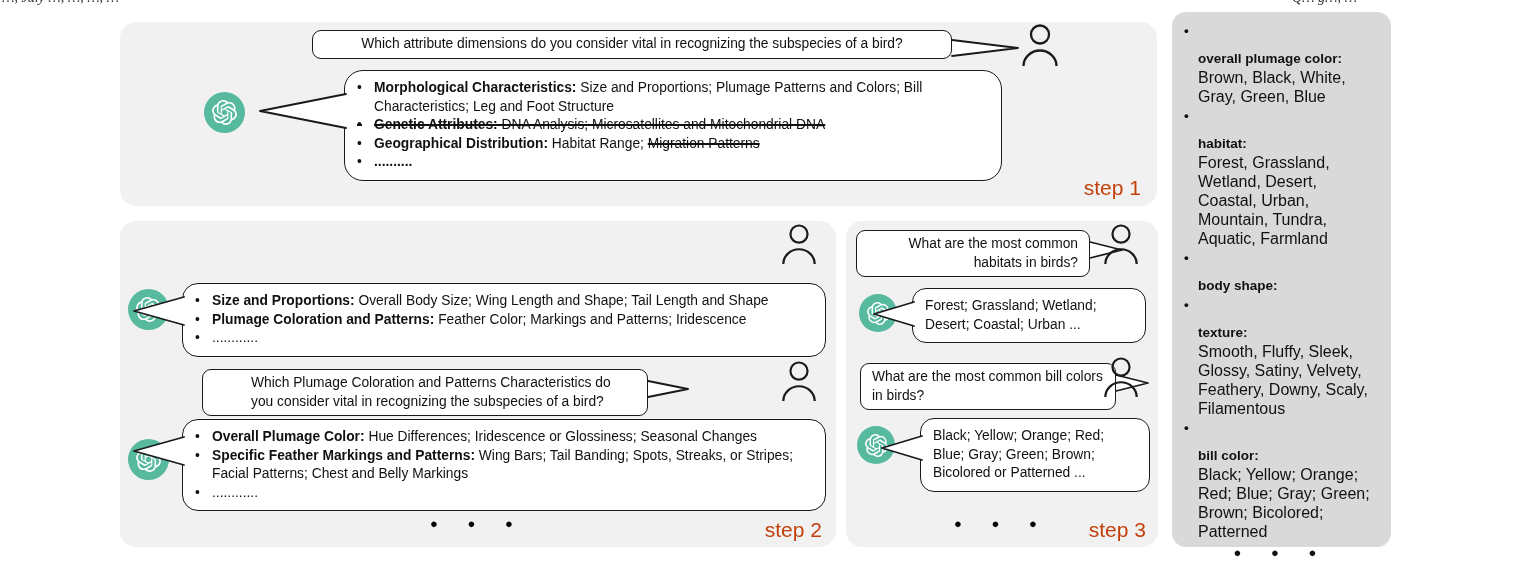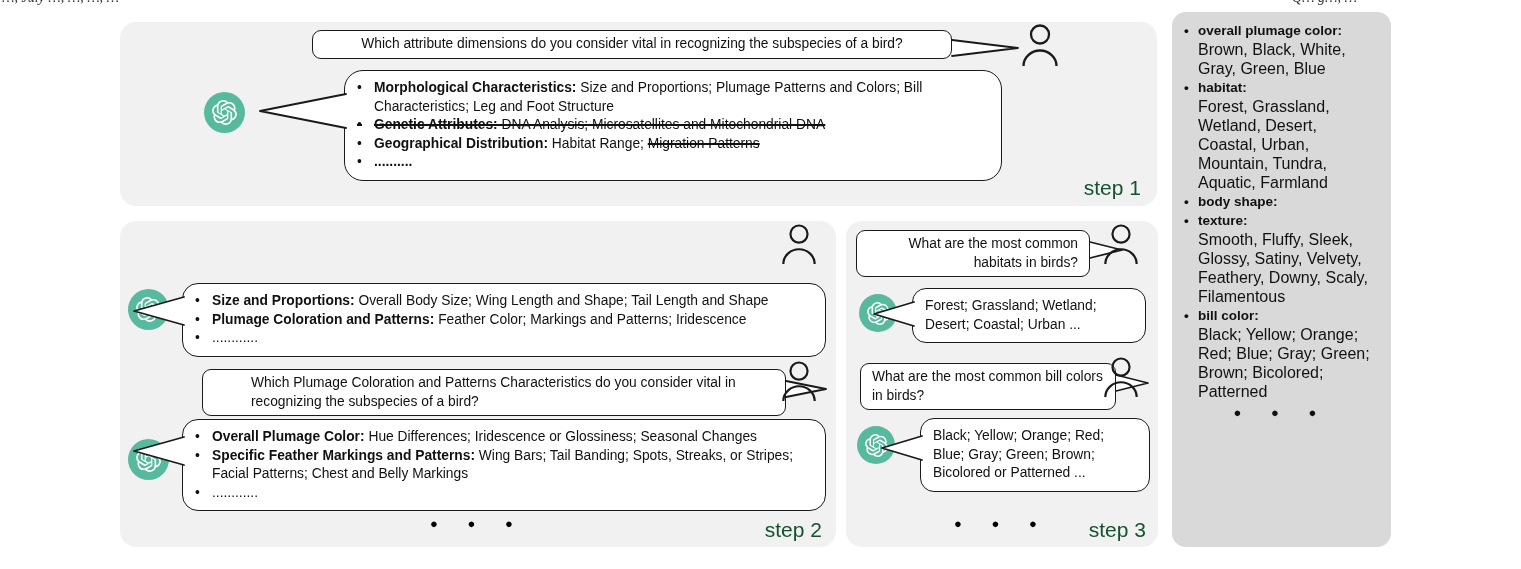--- a/index.html
+++ b/index.html
@@ -25,25 +25,25 @@
   .tail path { fill:#ffffff; stroke:#1a1a1a; stroke-width:1.8; stroke-linecap:round; stroke-linejoin:round; }
 
   .person { position:absolute; }
   .gpt {
     position:absolute; width:41px; height:41px; border-radius:50%;
     background:#57b99e; display:flex; align-items:center; justify-content:center;
   }
   .brow { display:flex; }
   .bdot { width:17px; flex:0 0 17px; }
   .btxt { flex:1; }
-  b { font-weight:bold; }
+  b { font-weight:bold;margin-top:28px; }
   .strike, .strike * { text-decoration:line-through; text-decoration-thickness:1.6px; }
   .stk { text-decoration:line-through; text-decoration-thickness:1.6px; }
 
-  .step-label { position:absolute; font-size:21px; color:#14532d; }
+  .step-label { position:absolute; font-size:21px; color:#c2410c; }
   .dots { position:absolute; font-size:13px; font-weight:bold; letter-spacing:13px; color:#000; white-space:nowrap; }
 
   .sb-head { display:flex; font-weight:bold; font-size:13.5px; line-height:19px; }
   .sb-bullet { width:14px; flex:0 0 14px; font-weight:bold; }
   .sb-vals { padding-left:14px; font-size:16px; line-height:19px; }
   .sb-dots { text-align:center; font-size:13px; font-weight:bold; letter-spacing:13px; margin-top:4px; }
 </style>
 </head>
 <body>
 
@@ -131,21 +131,21 @@
       <div class="brow">
         <span class="bdot">•</span>
         <span class="btxt"><b>Plumage Coloration and Patterns:</b><span> Feather Color; Markings and Patterns; Iridescence</span></span>
       </div>
       <div class="brow">
         <span class="bdot">•</span>
         <span class="btxt">............</span>
       </div>
     </div>
 
-    <div class="bubble qb" style="left:82px;top:148px;width:584px;padding-left:48px;">
+    <div class="bubble qb" style="left:82px;top:148px;width:446px;padding-left:48px;">
       <span>Which Plumage Coloration and Patterns Characteristics do you consider vital in recognizing the subspecies of a bird?</span>
       <svg class="tail" style="right:-44px;top:8px;" width="46" height="22">
           <path d="M3,3 L43,11 L3,19"></path>
         </svg>
     </div>
     <svg class="person" style="left:660px;top:140px;" width="38" height="42" viewBox="0 0 40 44">
         <use href="#person-glyph"></use>
       </svg>
 
     <div class="gpt" style="left:8px;top:218px;">

